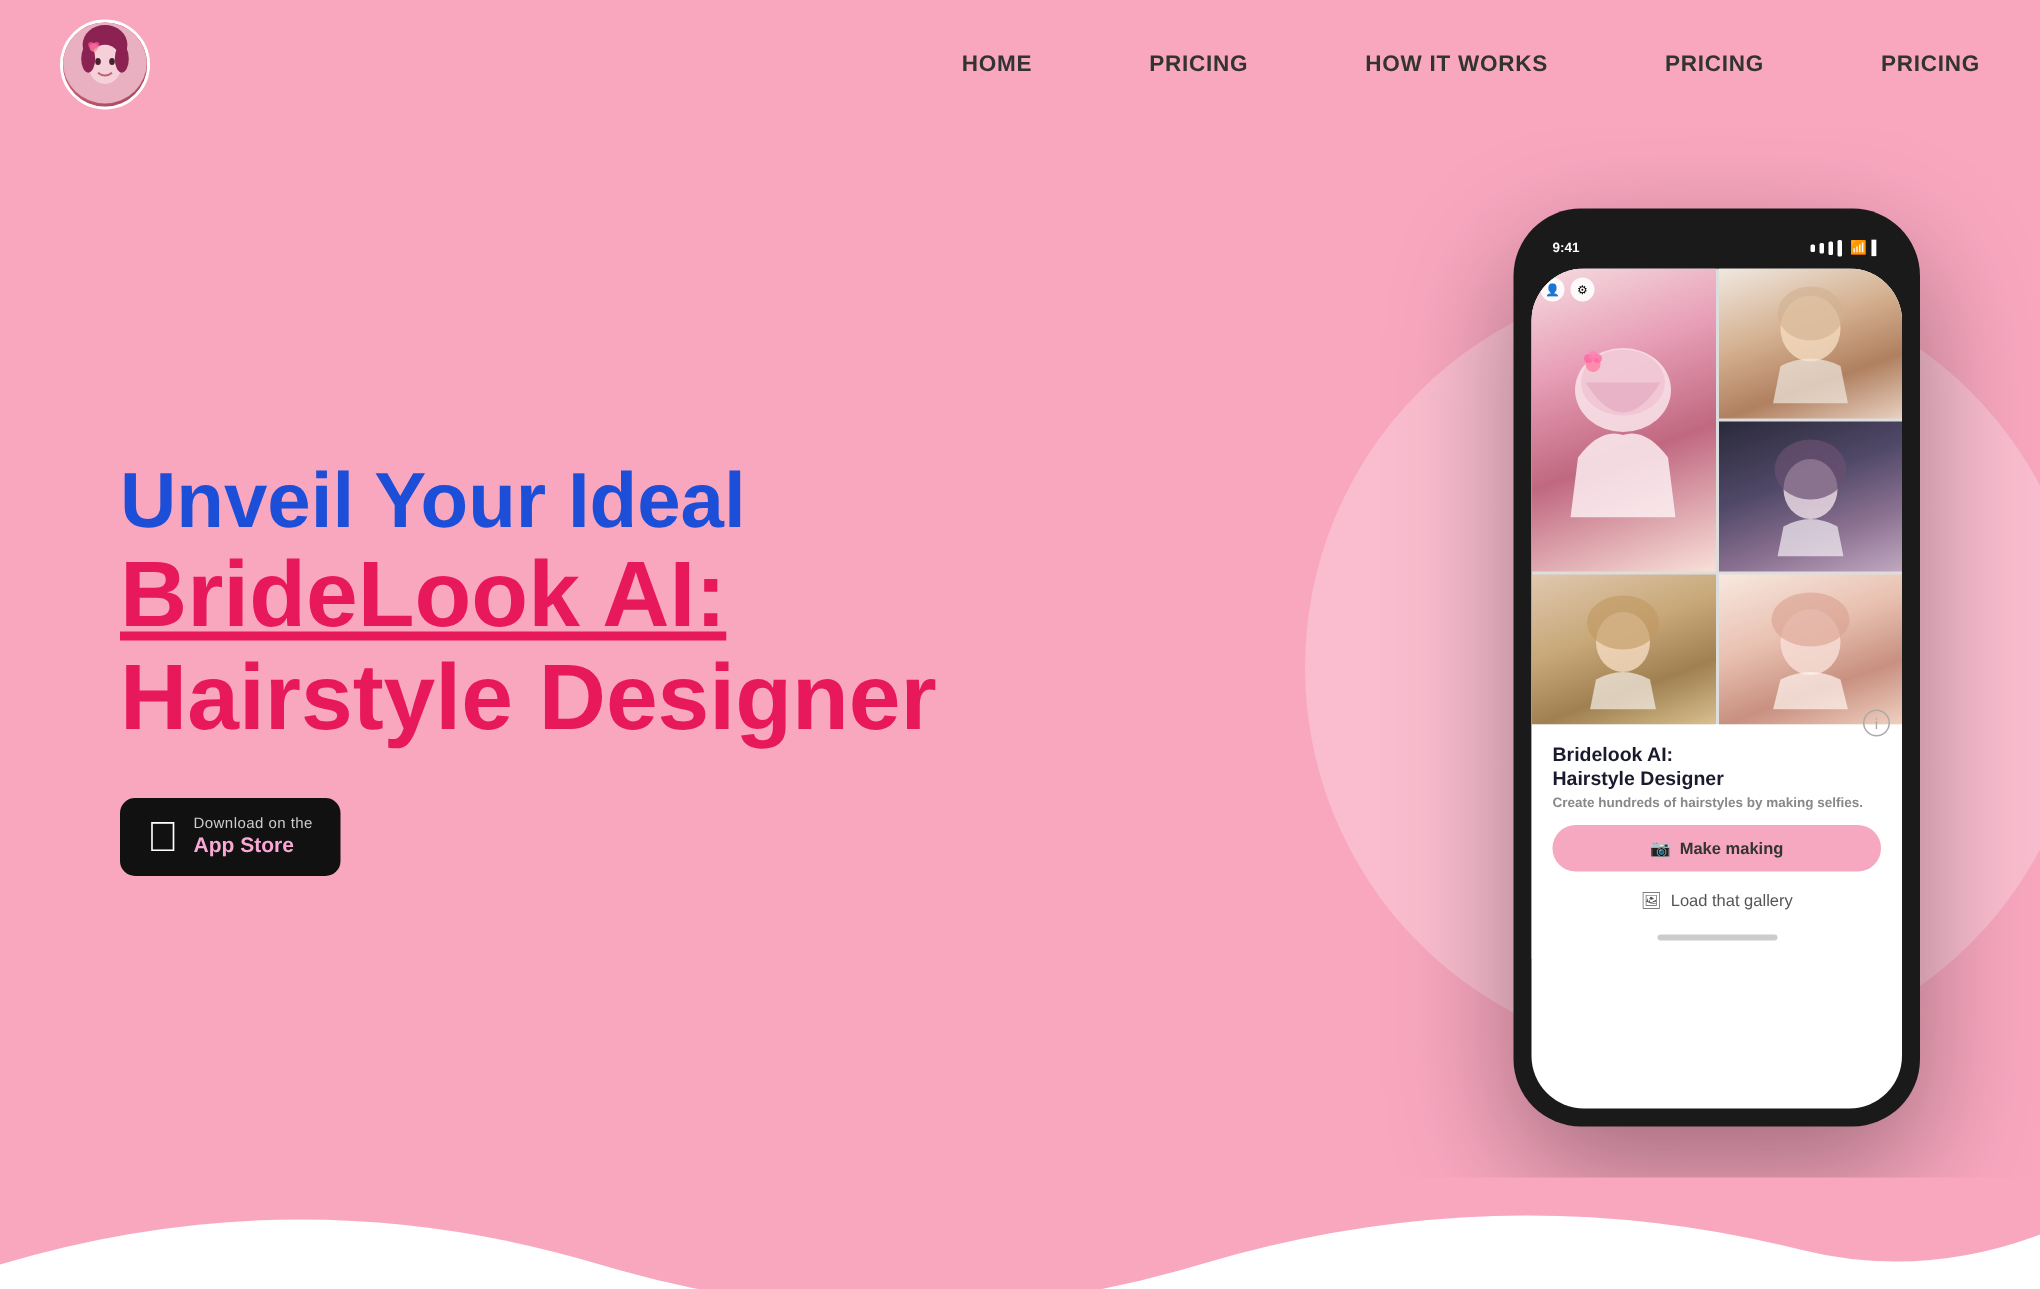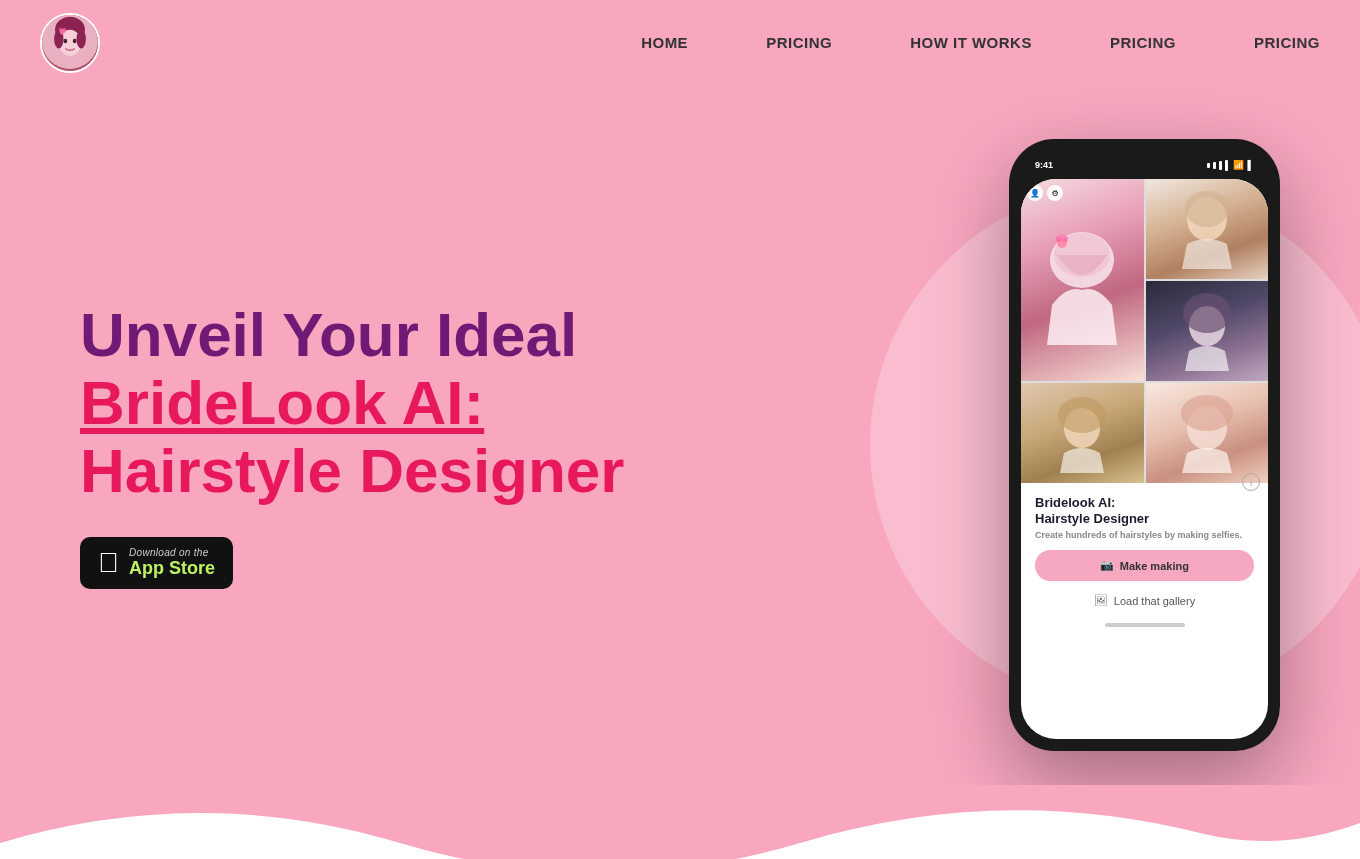--- a/index.html
+++ b/index.html
@@ -53,23 +53,23 @@
       min-height: 700px;
       position: relative;
       overflow: hidden;
     }
 
     .hero-left {
       max-width: 600px;
       z-index: 2;
     }
     .hero-title-top {
-      font-size: 62px;
+      font-size: 52px;
       font-weight: 700;
-      color: #701a75;
+      color: #1d4ed8;
       line-height: 1.1;
     }
     .hero-title-brand {
       font-size: 62px;
       font-weight: 800;
       color: #e8185c;
       line-height: 1.1;
       text-decoration: underline;
       text-decoration-color: #e8185c;
     }
@@ -99,26 +99,25 @@
       padding: 10px 18px;
       cursor: pointer;
       text-decoration: none;
       gap: 10px;
       min-width: 145px;
     }
     .app-btn-text-top {
       font-size: 10px;
       color: #ccc;
       letter-spacing: 0.3px;
-      font-style: italic;
     }
     .app-btn-text-main {
-      font-size: 18px;
+      font-size: 14px;
       font-weight: 700;
-      color: #bef264;
+      color: #f9a8d4;
     }
     .app-btn-icon {
       font-size: 28px;
       color: #fff;
     }
 
     
     .hero-right {
       position: relative;
       z-index: 2;

